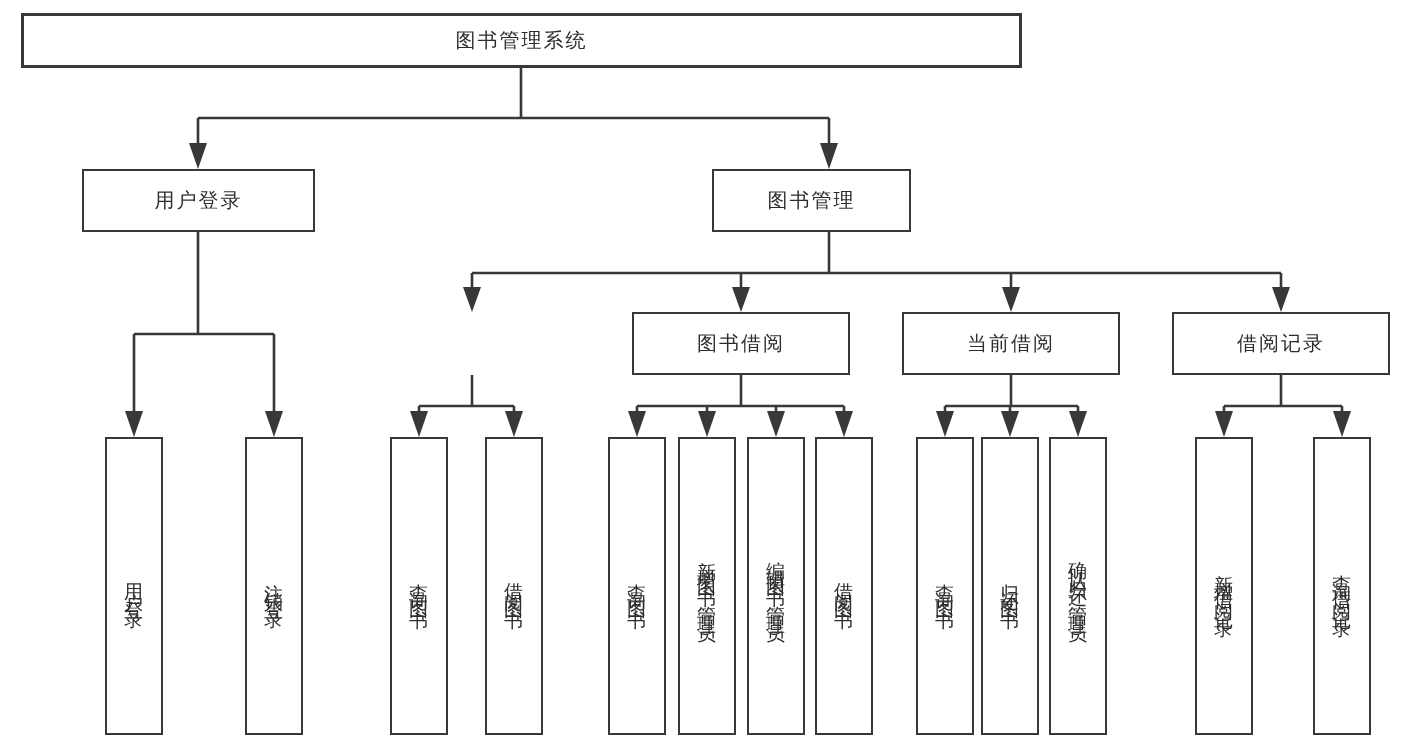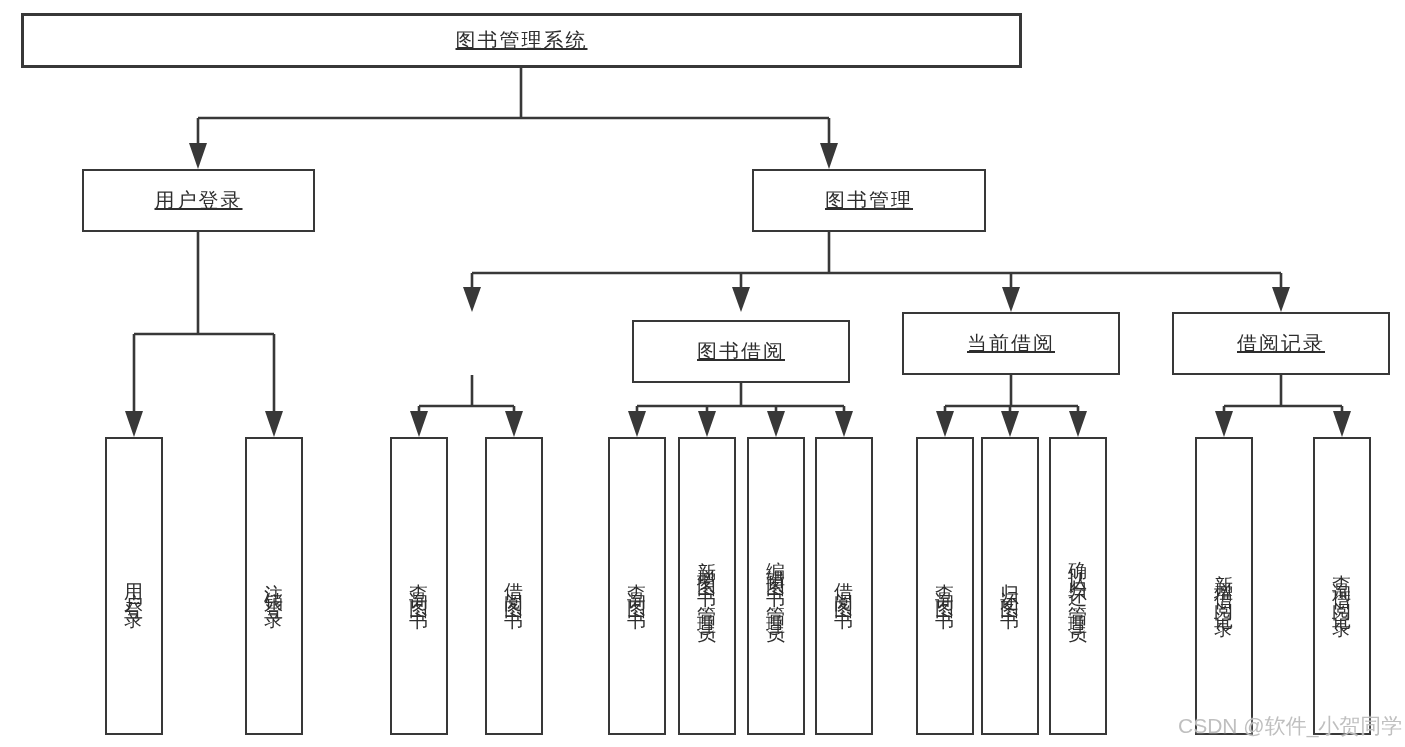--- a/index.html
+++ b/index.html
@@ -25,21 +25,20 @@
     display: flex;
     align-items: center;
     justify-content: center;
     color: #2d2d2d;
     z-index: 2;
   }
   .box.h span {
     font-size: 20px;
     letter-spacing: 2px;
     white-space: nowrap;
-    text-decoration: underline;
   }
   .box.v .vt {
     writing-mode: vertical-rl;
     text-orientation: mixed;
     font-size: 19px;
     line-height: 1;
     letter-spacing: 9px;
     white-space: nowrap;
   }
   #watermark {
@@ -107,25 +106,25 @@
     </g>
   </svg>
 
   <div class="box h" style="left:21px;top:13px;width:1001px;height:55px;border-width:3px">
     <span>图书管理系统</span>
   </div>
 
   <div class="box h" style="left:82px;top:169px;width:233px;height:63px">
     <span>用户登录</span>
   </div>
-  <div class="box h" style="left:752px;top:169px;width:234px;height:63px">
+  <div class="box h" style="left:712px;top:169px;width:199px;height:63px">
     <span>图书管理</span>
   </div>
 
-  <div class="box h" style="left:632px;top:320px;width:218px;height:63px">
+  <div class="box h" style="left:632px;top:312px;width:218px;height:63px">
     <span>图书借阅</span>
   </div>
   <div class="box h" style="left:1172px;top:312px;width:218px;height:63px">
     <span>借阅记录</span>
   </div>
   <div class="box h" style="left:902px;top:312px;width:218px;height:63px">
     <span>当前借阅</span>
   </div>
 
   <div class="box v" style="left:105px;top:437px;width:58px;height:298px">
@@ -165,15 +164,14 @@
     <span class="vt">确认归还（管理员）</span>
   </div>
 
   <div class="box v" style="left:1195px;top:437px;width:58px;height:298px">
     <span class="vt">新增借阅记录</span>
   </div>
   <div class="box v" style="left:1313px;top:437px;width:58px;height:298px">
     <span class="vt">查询借阅记录</span>
   </div>
 
-  <div id="watermark">CSDN @软件_小贺同学</div>
 
 </div>
 
 </body></html>

